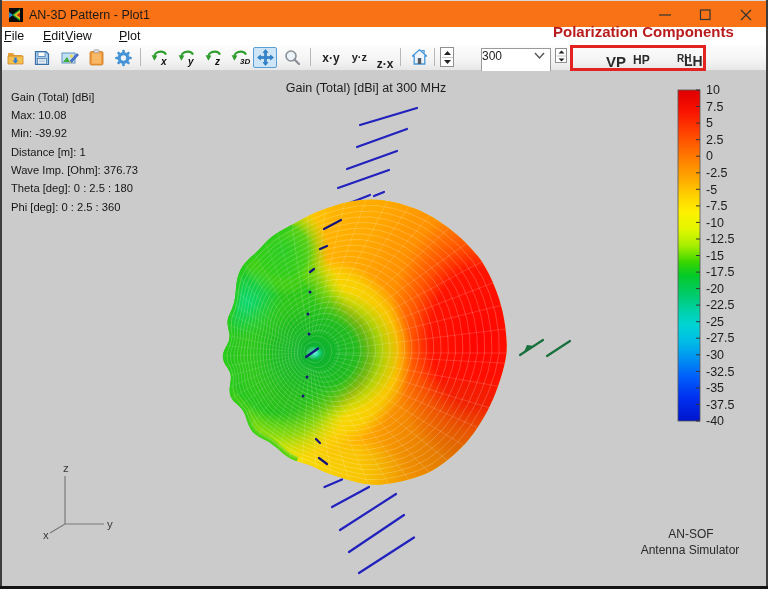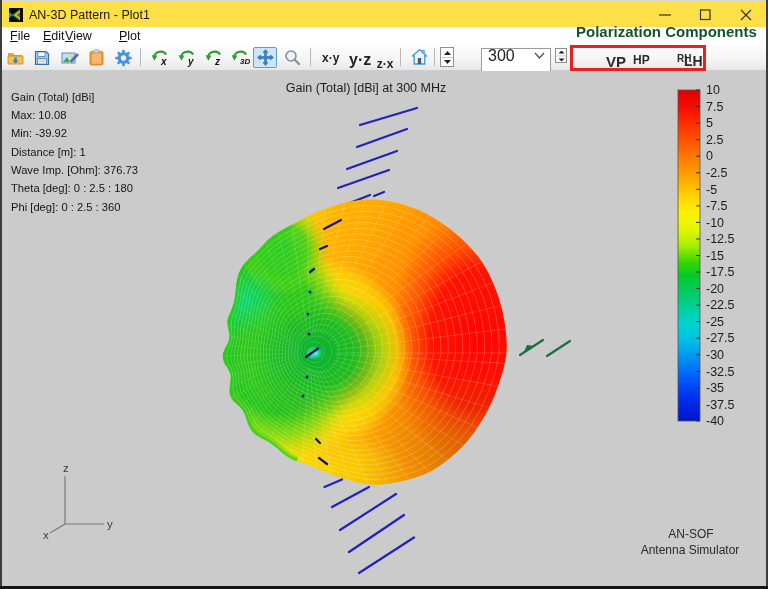--- a/index.html
+++ b/index.html
@@ -1,15 +1,15 @@
 <!DOCTYPE html>
 <html><head><meta charset="utf-8"><style>
 *{margin:0;padding:0;box-sizing:border-box}
 body{width:768px;height:589px;position:relative;font-family:"Liberation Sans",sans-serif;background:#cbcbcb;overflow:hidden}
-.titlebar{position:absolute;left:0;top:0;width:768px;height:27px;background:#fde047;border-top:1px solid #d8d8d8}
+.titlebar{position:absolute;left:0;top:0;width:768px;height:27px;background:#f97316;border-top:1px solid #d8d8d8}
 .menubar{position:absolute;left:0;top:27px;width:768px;height:18px;background:#fff}
 .menubar span{position:absolute;top:2px;font-size:12.5px;color:#111}
 .toolbar{position:absolute;left:0;top:45px;width:768px;height:26px;background:linear-gradient(#fdfdfd,#f4f4f4 60%,#e7e7e7);border-bottom:1px solid #cdcdcd}
 .plot{position:absolute;left:0;top:71px;width:768px;height:515px;background:#cbcbcb}
 .wborder{position:absolute;pointer-events:none}
 </style></head>
 <body>
 <div class="titlebar">
 <svg style="position:absolute;left:9px;top:7px" width="14" height="14" viewBox="0 0 14 14">
 <rect width="14" height="14" fill="#0a0a0a"></rect>
@@ -20,21 +20,21 @@
 <path d="M12 2 h2 v10 h-2 Z" fill="#0a0a0a"></path>
 </svg>
 <span style="position:absolute;left:29px;top:7px;font-size:12.5px;color:#1a1a1a">AN-3D Pattern - Plot1</span>
 <svg style="position:absolute;left:655px;top:0" width="110" height="27" viewBox="0 0 110 27">
 <path d="M4 14 H16" stroke="#333" stroke-width="1.2"></path>
 <rect x="45.5" y="9" width="9.5" height="9.5" fill="none" stroke="#333" stroke-width="1.2"></rect>
 <path d="M86 9 L96 19 M96 9 L86 19" stroke="#333" stroke-width="1.2"></path>
 </svg>
 </div>
 <div class="menubar">
-<span style="left:10px"><u>F</u>ile</span>
+<span style="left:4px"><u>F</u>ile</span>
 <span style="left:43px"><u>E</u>dit</span>
 <span style="left:65px"><u>V</u>iew</span>
 <span style="left:119px"><u>P</u>lot</span>
 </div>
 <div class="toolbar">
 <div style="position:absolute;left:140px;top:3px;width:1px;height:18px;background:#b8b8b8"></div>
 </div>
 <svg style="position:absolute;left:7px;top:50px" width="17" height="16" viewBox="0 0 17 16">
     <path d="M1 3 h5 l1.5 2 H15 v3 H1 Z" fill="#e8a33d"></path>
     <path d="M1 6 H16 V14 H1 Z" fill="#f6c04c" stroke="#c8862a" stroke-width="0.8"></path>
@@ -96,53 +96,53 @@
 <svg style="position:absolute;left:257px;top:49px" width="17" height="17" viewBox="0 0 17 17">
     <g fill="#2e86d0" stroke="#1b5fa0" stroke-width="0.5">
       <path d="M8.5 0.5 L11 3.5 H9.5 V7.5 H13.5 V6 L16.5 8.5 L13.5 11 V9.5 H9.5 V13.5 H11 L8.5 16.5 L6 13.5 H7.5 V9.5 H3.5 V11 L0.5 8.5 L3.5 6 V7.5 H7.5 V3.5 H6 Z"></path>
     </g>
   </svg>
 <svg style="position:absolute;left:283px;top:49px" width="19" height="18" viewBox="0 0 19 18">
     <circle cx="8" cy="7" r="5" fill="#e9f2fa" fill-opacity="0.8" stroke="#8a8f96" stroke-width="1.6"></circle>
     <path d="M11.5 10.5 L16 15" stroke="#8a8f96" stroke-width="2.2" stroke-linecap="round"></path>
   </svg>
 <div style="position:absolute;left:310px;top:48px;width:1px;height:18px;background:#b8b8b8"></div>
-<div style="position:absolute;left:322px;top:51px;width:18px;font-size:12px;font-weight:700;color:#222;">x·y</div>
-<div style="position:absolute;left:349px;top:51px;width:18px;font-size:16px;font-weight:700;color:#222;text-align:center">y·z</div>
+<div style="position:absolute;left:322px;top:51px;width:18px;font-size:12px;font-weight:700;color:#222;text-align:center">x·y</div>
+<div style="position:absolute;left:349px;top:51px;width:18px;font-size:11px;font-weight:700;color:#222;text-align:right">y·z</div>
 <div style="position:absolute;left:376px;top:57px;width:18px;font-size:12px;font-weight:700;color:#222;text-align:center">z·x</div>
 <div style="position:absolute;left:400px;top:48px;width:1px;height:18px;background:#b8b8b8"></div>
 <svg style="position:absolute;left:412px;top:49px" width="15" height="16" viewBox="0 0 15 16">
     <path d="M7.5 0.8 L14.6 7 H12.8 V15 H2.2 V7 H0.4 Z" fill="#eef4fa" stroke="#4596d8" stroke-width="1.3"></path>
     <rect x="5.8" y="9" width="3.4" height="6" fill="#555b63"></rect>
     <path d="M9.5 1.5 l2.6 0 l0 2.8" fill="none" stroke="#4596d8" stroke-width="1.2"></path>
   </svg>
 <div style="position:absolute;left:434px;top:48px;width:1px;height:18px;background:#b8b8b8"></div>
 <div style="position:absolute;left:440px;top:47px;width:14px;height:20px;background:#fff;border:1px solid #8f8f8f"></div>
 <svg style="position:absolute;left:441px;top:48px" width="13" height="19" viewBox="0 0 13 19">
     <path d="M6.5 3 L10 7 H3 Z" fill="#222"></path>
     <path d="M6.5 16 L3 12 H10 Z" fill="#222"></path>
     <path d="M1 9.5 H12" stroke="#bbb" stroke-width="0.8"></path>
   </svg>
-<div style="position:absolute;left:481px;top:48px;width:70px;height:24px;background:#fff;border:1px solid #9a9a9a;font-size:16px;color:#222;padding-left:6px;line-height:14px">300</div>
+<div style="position:absolute;left:481px;top:48px;width:70px;height:24px;background:#fff;border:1px solid #9a9a9a;font-size:12px;color:#222;padding-left:0;line-height:14px">300</div>
 <svg style="position:absolute;left:534px;top:51px" width="12" height="10" viewBox="0 0 12 10">
     <path d="M1 2 L5.5 7 L10 2" fill="none" stroke="#555" stroke-width="1.4"></path>
   </svg>
 <div style="position:absolute;left:555px;top:48px;width:12px;height:15px;background:#fff;border:1px solid #8f8f8f"></div>
 <svg style="position:absolute;left:556px;top:48.5px" width="11" height="14" viewBox="0 0 11 14">
     <path d="M5.5 1.5 L8.5 4.5 H2.5 Z" fill="#222"></path>
     <path d="M5.5 12.5 L2.5 9.5 H8.5 Z" fill="#222"></path>
     <path d="M0.5 7 H10.5" stroke="#bbb" stroke-width="0.8"></path>
   </svg>
 <div style="position:absolute;left:570px;top:44.5px;width:136px;height:26px;border:3px solid #e32222"></div>
 <div style="position:absolute;left:578px;top:71px;font-size:12px;font-weight:700;color:#2b2b2b">Tot</div>
 <div style="position:absolute;left:606px;top:53px;font-size:15px;font-weight:700;color:#2b2b2b">VP</div>
 <div style="position:absolute;left:633px;top:53px;font-size:12px;font-weight:700;color:#2b2b2b">HP</div>
 <div style="position:absolute;left:677px;top:53px;font-size:10px;font-weight:700;color:#2b2b2b">RH</div>
 <div style="position:absolute;left:684px;top:53px;font-size:14px;font-weight:700;color:#2b2b2b">LH</div>
-<div style="position:absolute;left:576px;top:23px;font-size:15px;font-weight:700;color:#14532d;letter-spacing:0px">Polarization Components</div>
+<div style="position:absolute;left:553px;top:23px;font-size:15px;font-weight:700;color:#b91c1c;letter-spacing:0px">Polarization Components</div>
 <div class="plot">
 </div>
 <svg width="768" height="518" viewBox="0 71 768 518" style="position:absolute;left:0;top:71px">
 <defs>
 <linearGradient id="jet" x1="0" y1="0" x2="0" y2="1">
         <stop offset="0" stop-color="#df0000"></stop>
         <stop offset="0.06" stop-color="#f81000"></stop>
         <stop offset="0.12" stop-color="#ff3c00"></stop>
         <stop offset="0.2" stop-color="#ff7800"></stop>
         <stop offset="0.27" stop-color="#ffaa00"></stop>

